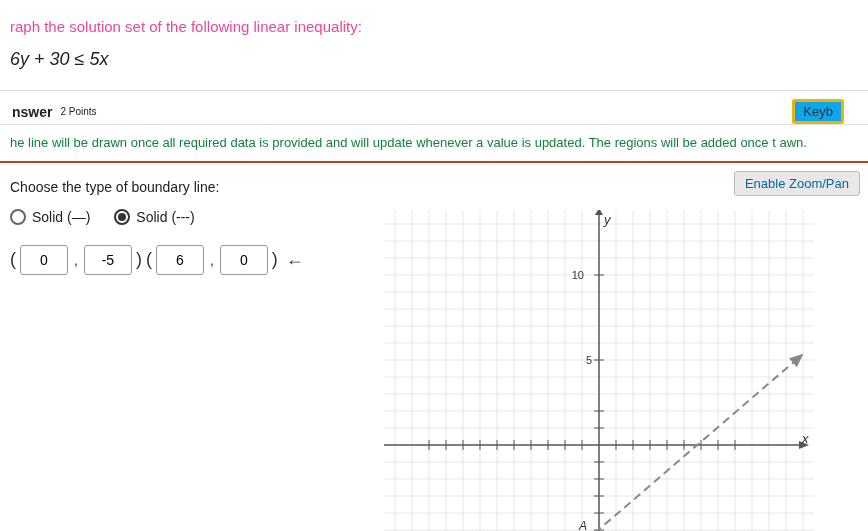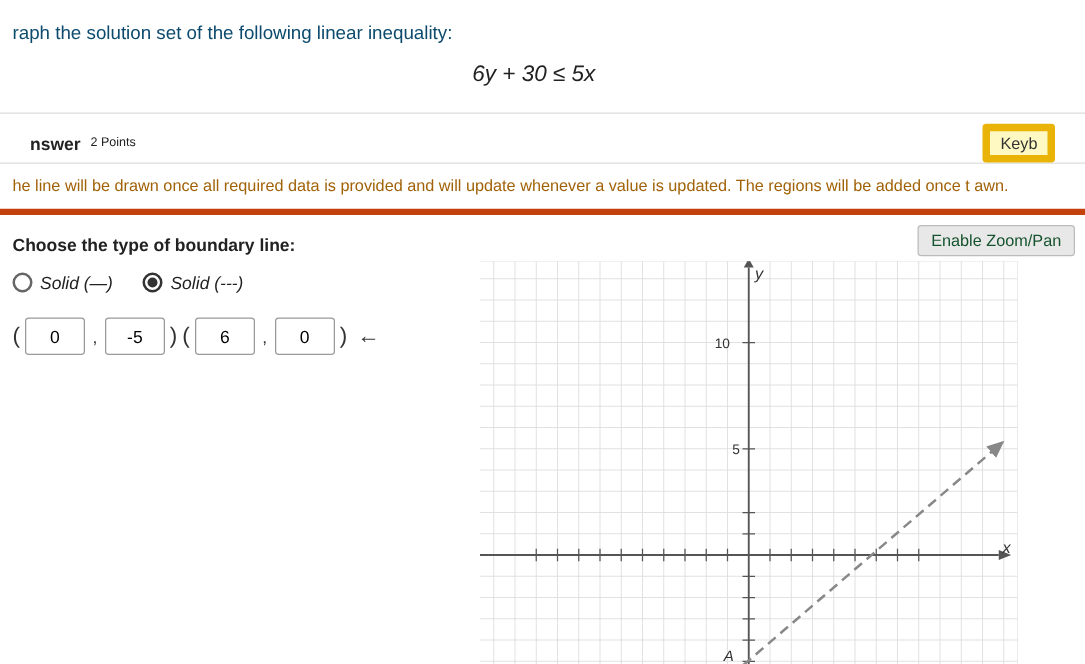--- a/index.html
+++ b/index.html
@@ -20,85 +20,83 @@
     }
 
     
     .question-area {
       padding: 18px 24px 10px 10px;
       border-bottom: 1px solid #ddd;
     }
 
     .question-text {
       font-size: 15px;
-      color: #0c4a6e;
+      color: #ec4899;
       margin-bottom: 14px;
     }
 
     .equation {
-      text-align: center;
       font-size: 18px;
       font-style: italic;
       margin-bottom: 10px;
     }
 
     
     .answer-section {
-      padding: 8px 24px 0 24px;
+      padding: 8px 24px 0 12px;
       border-bottom: 1px solid #ddd;
       display: flex;
       justify-content: space-between;
       align-items: center;
     }
 
     .keyb-btn {
       font-size: 13px;
       color: #333;
-      border: 6px solid #eab308;
-      background: #fef9c3;
+      border: 3px solid #eab308;
+      background: #0ea5e9;
       padding: 2px 8px;
       border-radius: 3px;
       cursor: pointer;
     }
 
     
     .instructions {
       padding: 8px 10px 8px 10px;
       font-size: 13px;
-      color: #a16207;
+      color: #15803d;
       line-height: 1.5;
-      border-bottom: 5px solid #c2410c;
+      border-bottom: 2px solid #c2410c;
     }
 
     
     .main-content {
       display: flex;
       flex-direction: row;
       padding: 0;
     }
 
     
     .left-panel {
       width: 380px;
       padding: 16px 10px 10px 10px;
       flex-shrink: 0;
     }
 
     .boundary-label {
       font-size: 14px;
-      font-weight: bold;
+      font-weight: normal;
       margin-bottom: 14px;
     }
 
     .radio-group {
       display: flex;
       flex-direction: row;
       gap: 24px;
       margin-bottom: 20px;
-      font-style: italic;
     }
 
     .radio-option {
       display: flex;
       align-items: center;
       gap: 6px;
       cursor: pointer;
     }
 
     .radio-circle {
@@ -178,28 +176,28 @@
       flex: 1;
       display: flex;
       flex-direction: column;
       align-items: flex-start;
       padding: 8px 8px 4px 4px;
       position: relative;
     }
 
     .zoom-btn {
       align-self: flex-end;
-      margin-bottom: 4px;
+      margin-bottom: 14px;
       background: #e8e8e8;
       border: 1px solid #bbb;
       border-radius: 3px;
       padding: 4px 10px;
       font-size: 13px;
       cursor: pointer;
-      color: #14532d;
+      color: #0369a1;
     }
 
     
     .graph-container {
       position: relative;
       width: 430px;
       height: 340px;
     }
 
     .graph-svg {

